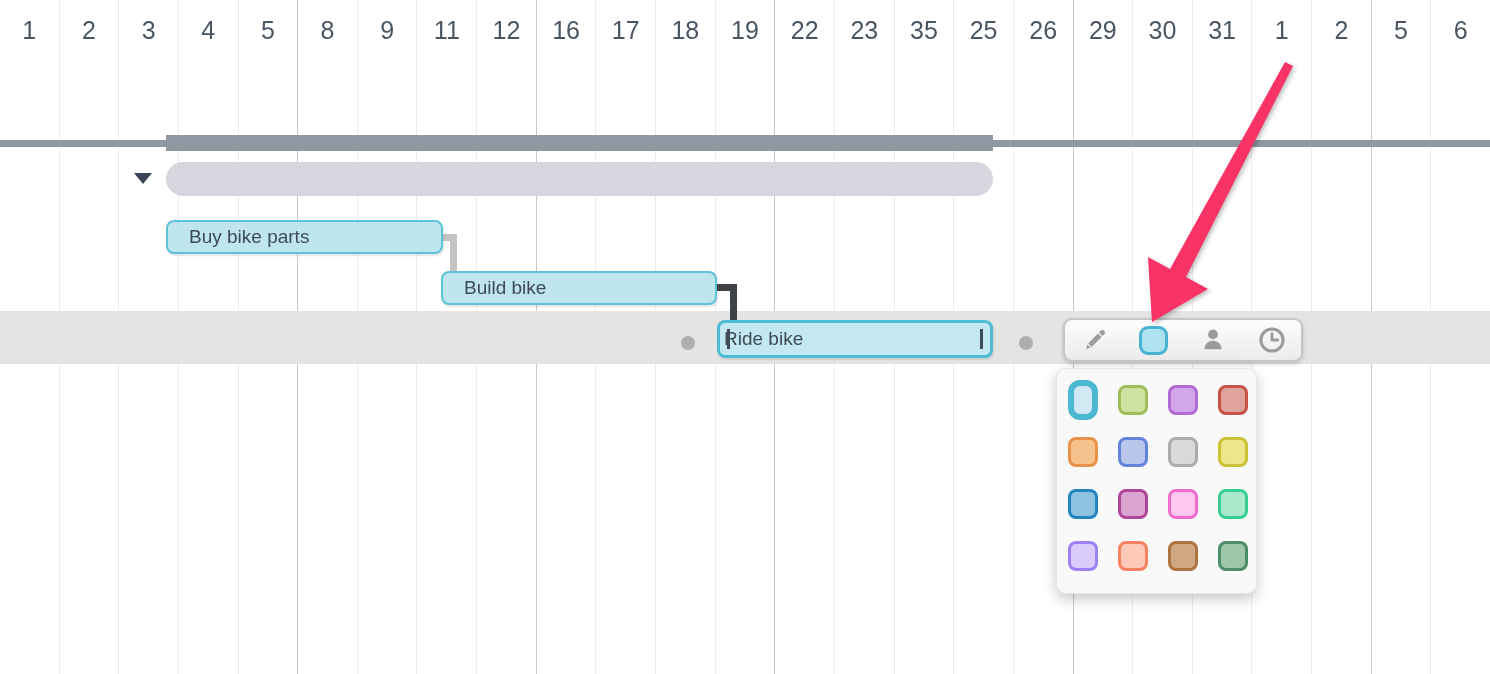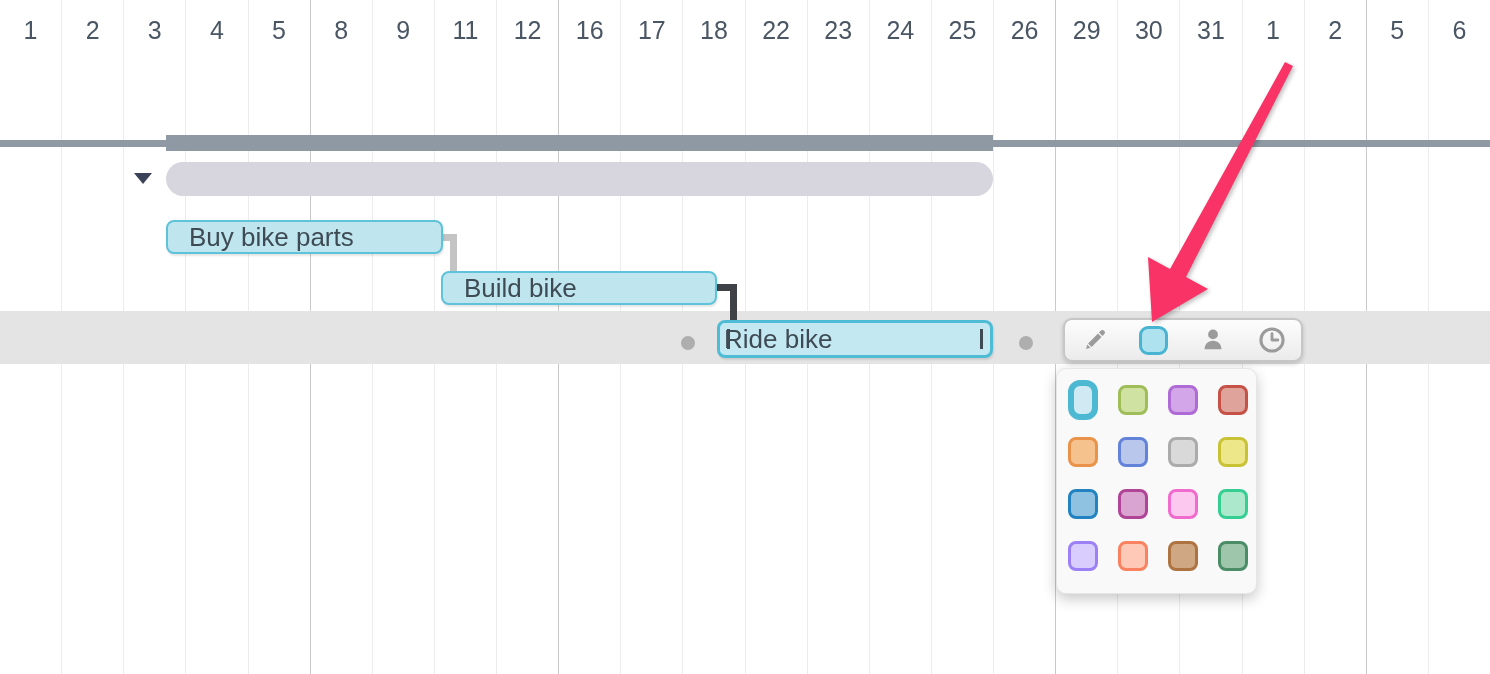--- a/index.html
+++ b/index.html
@@ -35,21 +35,21 @@
   .conn.dark  { background:#3F4347; }
   .conn-l-h { left:441px; top:234px; width:16px; height:7px; }
   .conn-l-v { left:450px; top:234px; width:7px;  height:38px; }
   .conn-d-h { left:717px; top:284px; width:20px; height:7px; }
   .conn-d-v { left:730px; top:284px; width:7px;  height:37px; }
   
   .task-bar {
     position:absolute; height:34px; background:#BFE6EF;
     border:2px solid #5EC2D9; border-radius:8px;
     display:flex; align-items:center;
-    font-size:26px; color:#3E4B54;
+    font-size:19px; color:#3E4B54;
     box-shadow:1px 2px 2px rgba(0,0,0,0.10);
     cursor:pointer;
   }
   .task-bar .bar-label { padding-left:21px; white-space:nowrap; }
   #task-buy   { left:166px; top:220px; width:277px; }
   #task-build { left:441px; top:271px; width:276px; }
   #task-ride  {
     left:717px; top:320px; width:276px; height:38px;
     background:#C4E8F1; border:3px solid #4FBCD6;
   }
@@ -122,28 +122,31 @@
       </div>
       <div class="day-col">
         <div class="day-label">16</div>
       </div>
       <div class="day-col">
         <div class="day-label">17</div>
       </div>
       <div class="day-col">
         <div class="day-label">18</div>
       </div>
+      <div class="day-col week-end">
+        <div class="day-label">19</div>
+      </div>
       <div class="day-col">
         <div class="day-label">22</div>
       </div>
       <div class="day-col">
         <div class="day-label">23</div>
       </div>
       <div class="day-col">
-        <div class="day-label">24</div>
+        <div class="day-label">35</div>
       </div>
       <div class="day-col">
         <div class="day-label">25</div>
       </div>
       <div class="day-col week-end">
         <div class="day-label">26</div>
       </div>
       <div class="day-col">
         <div class="day-label">29</div>
       </div>

